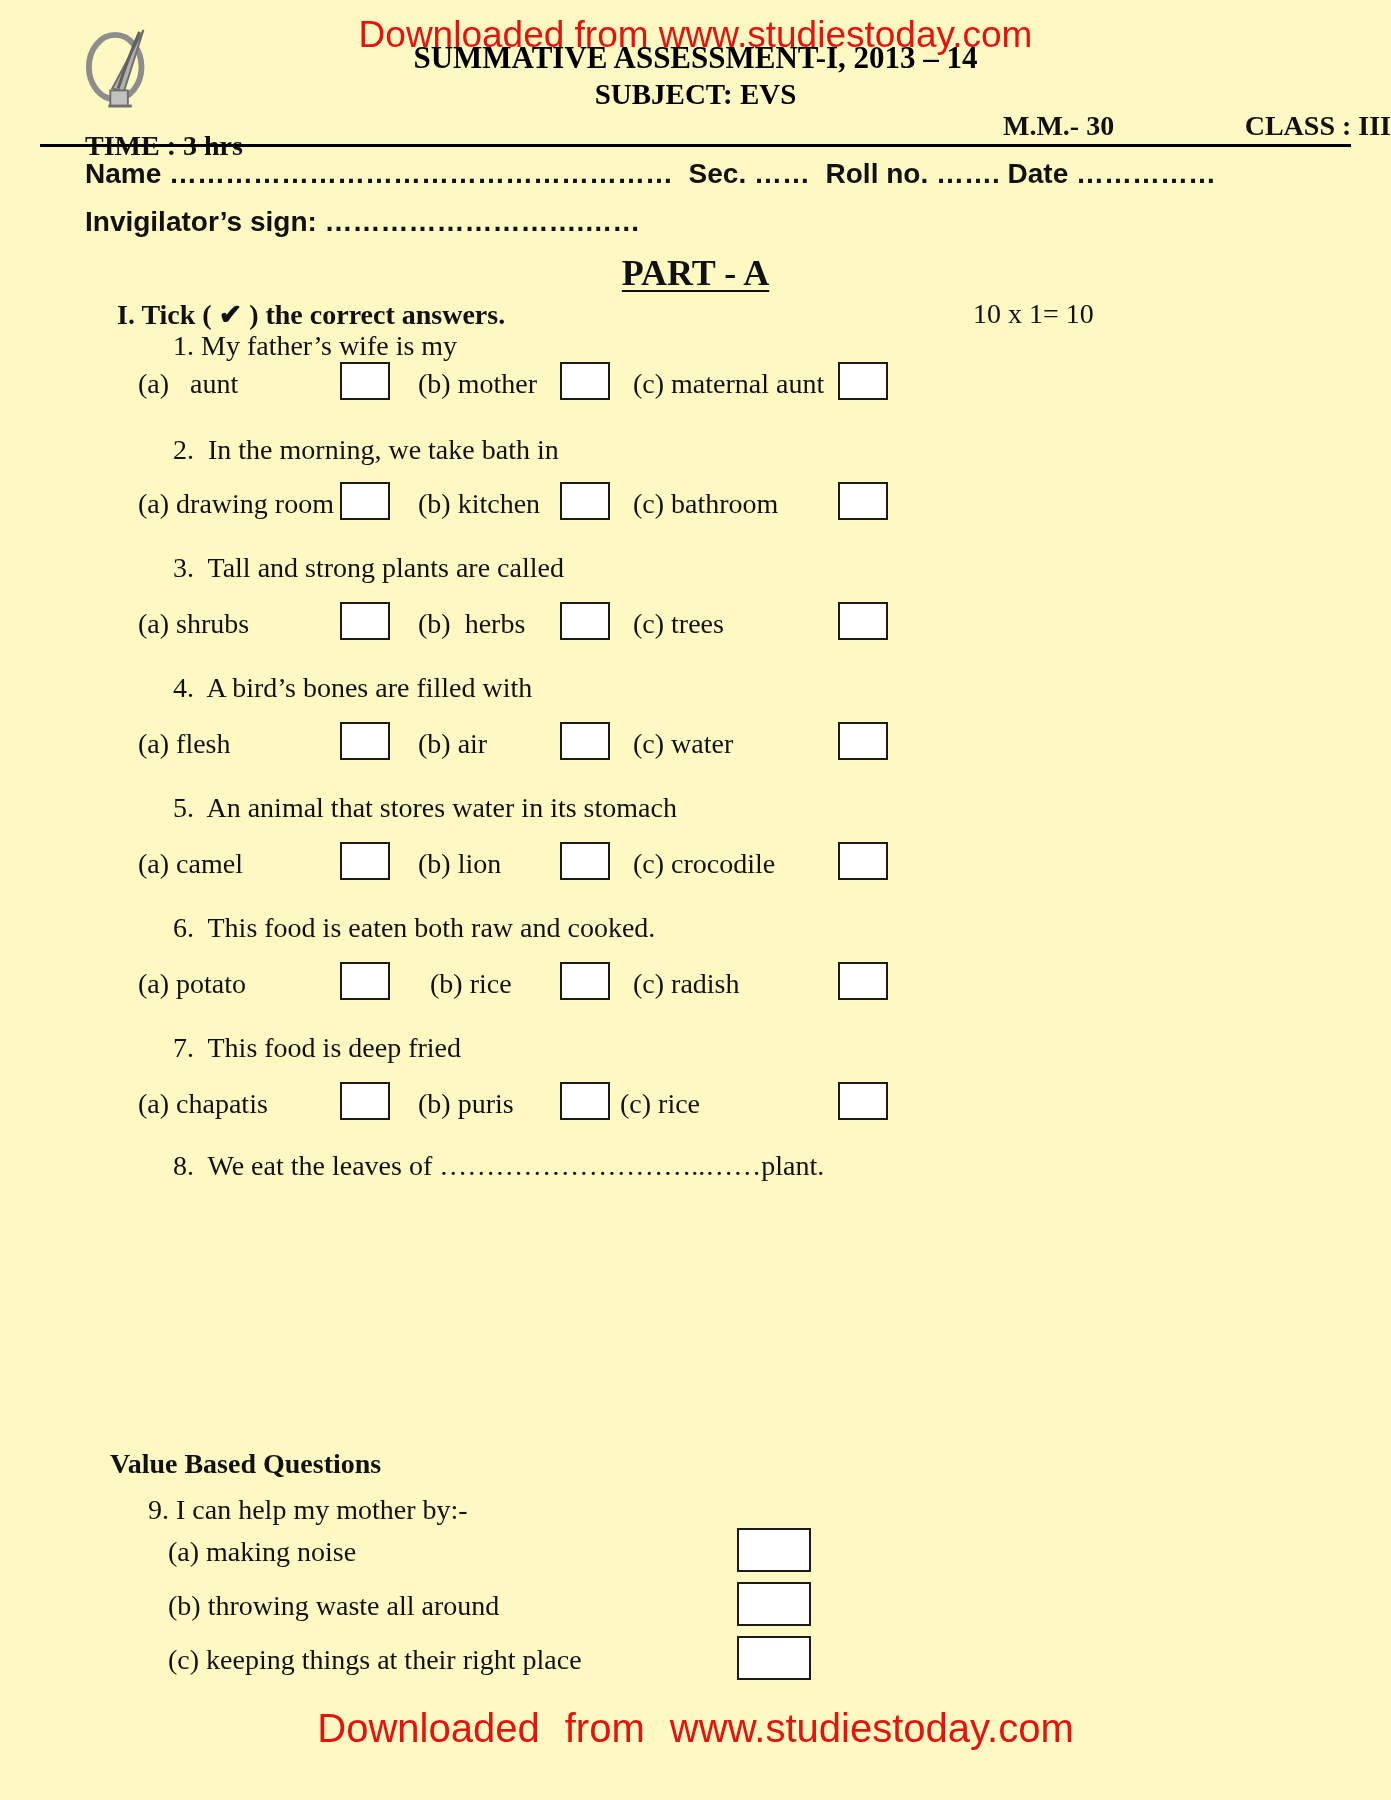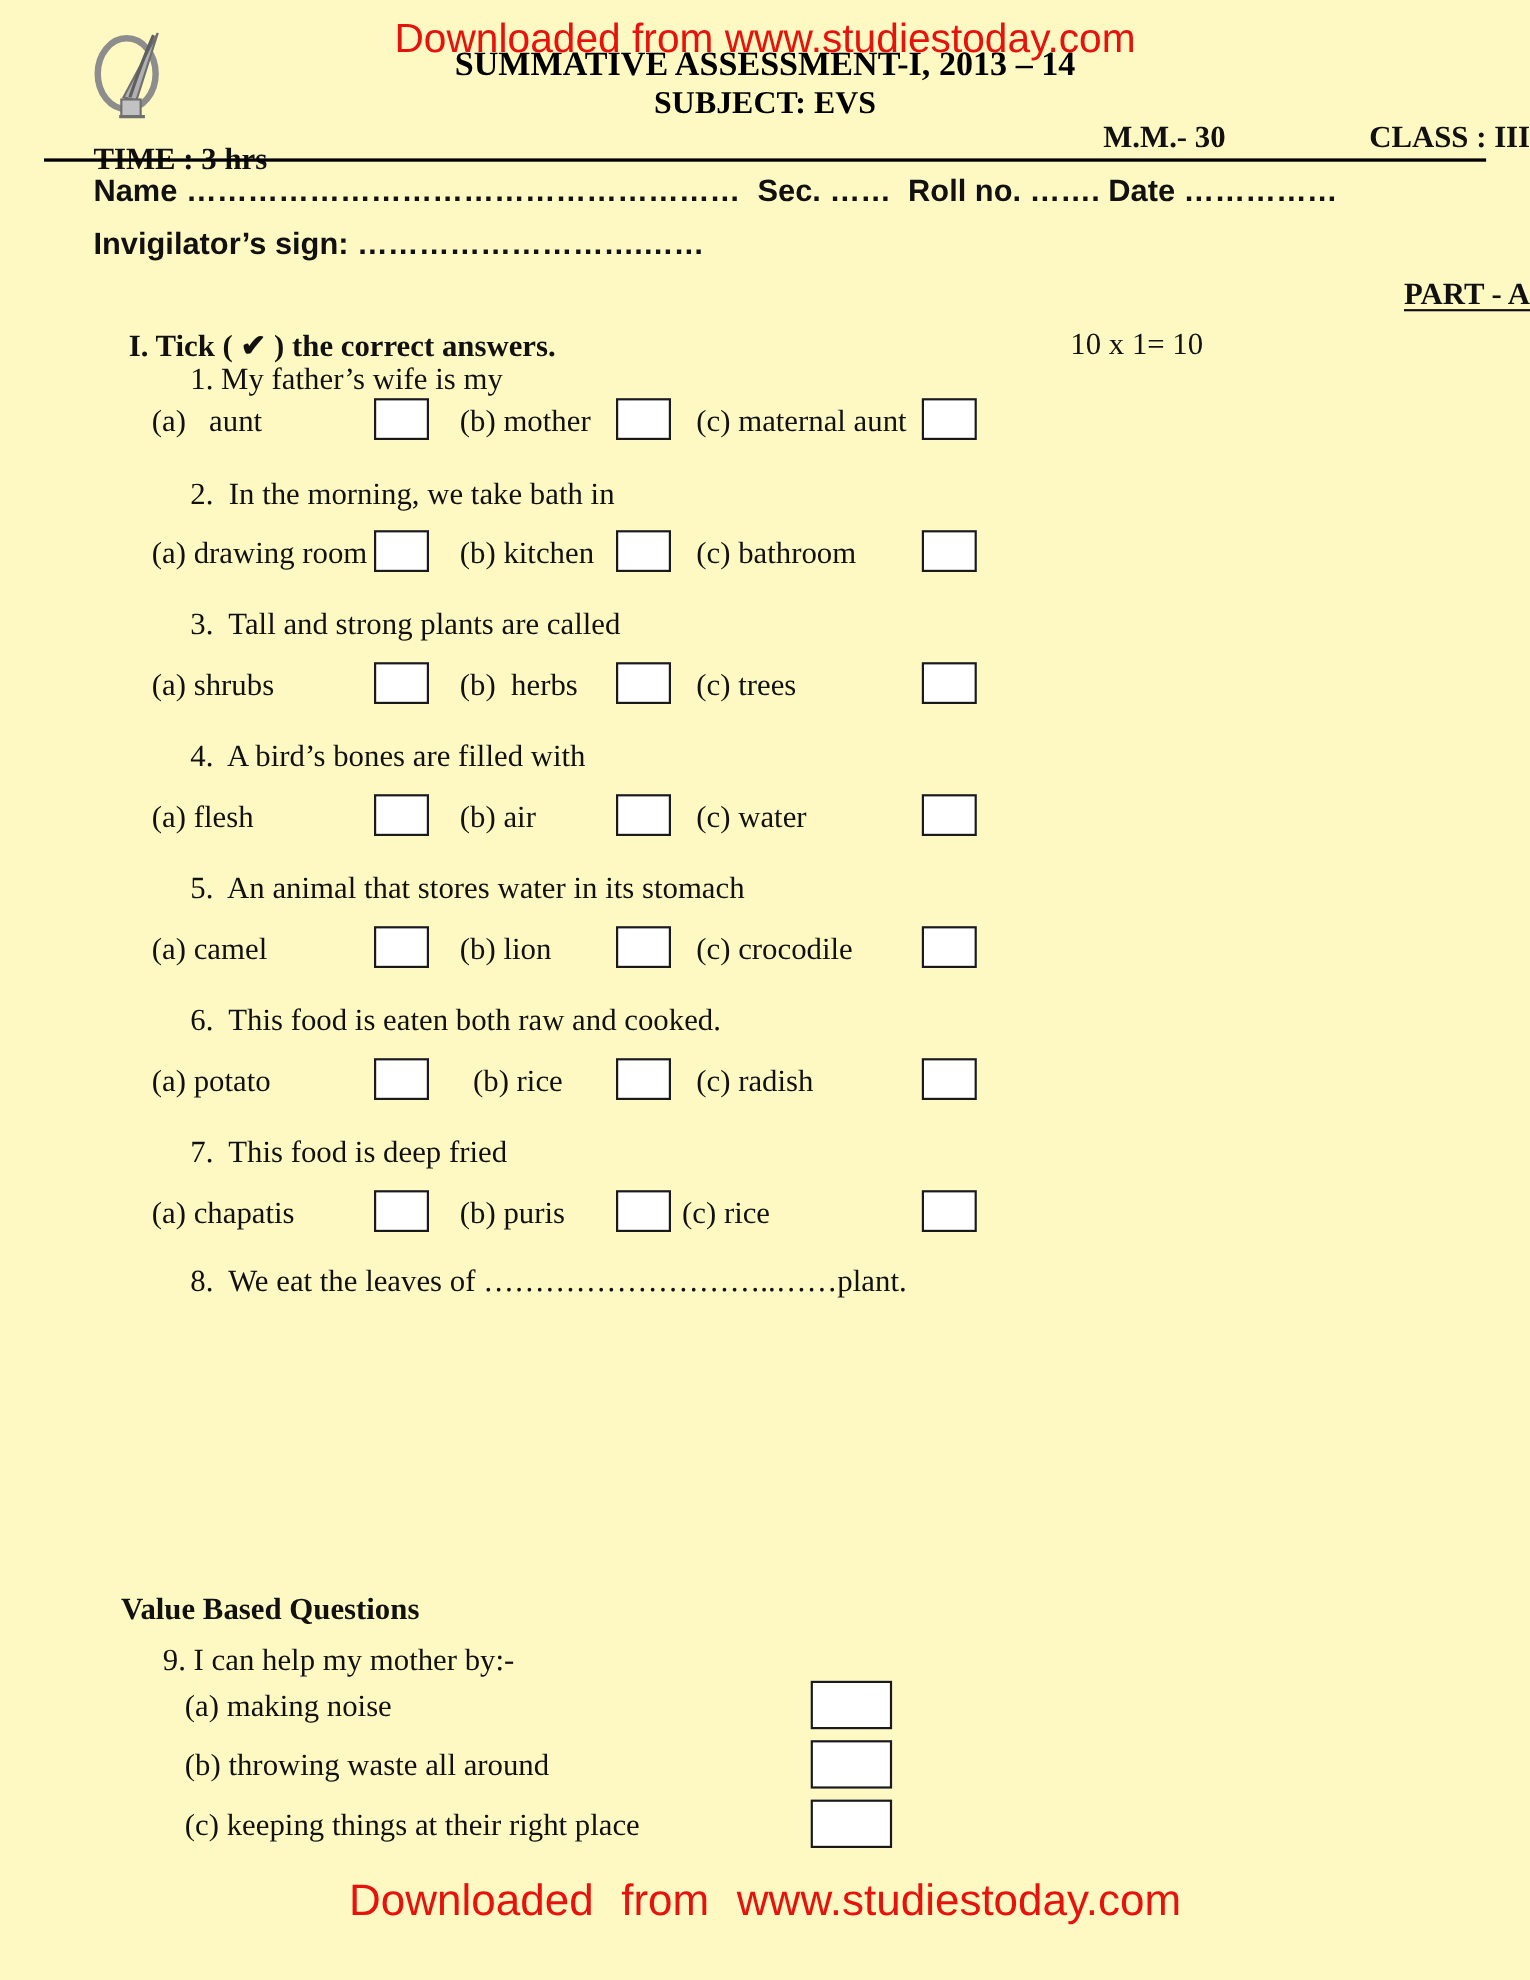--- a/index.html
+++ b/index.html
@@ -26,22 +26,22 @@
   }
   .time{left:85px;top:110px;font-weight:bold;font-size:28px;margin-top:20px;}
   .klass{top:110px;left:0;width:100%;text-align:right;font-weight:bold;font-size:28px;}
   .marks{left:1003px;top:110px;font-weight:bold;font-size:28px;}
   .rule{left:40px;top:144px;width:1311px;height:3px;background:#000;}
 
   .name-row{left:85px;top:158px;font-family:"Liberation Sans", sans-serif;font-weight:bold;font-size:28px;}
   .invig-row{left:85px;top:206px;font-family:"Liberation Sans", sans-serif;font-weight:bold;font-size:28px;}
 
   .part-a{
-    top:252px;left:0;width:100%;text-align:right;
-    font-weight:bold;font-size:28px;
+    top:252px;left:0;width:100%;text-align:center;
+    font-weight:bold;font-size:36px;
     text-decoration:underline;text-underline-offset:5px;text-decoration-thickness:2px;
   }
   .section-title{left:85px;top:298px;font-weight:bold;font-size:28px;margin-left:32px;}
   .section-marks{left:973px;top:298px;font-weight:normal;font-size:28px;}
 
   
   .q-text{left:125px;font-size:28px;margin-left:48px;}
   .opt-row{left:0;width:1391px;height:46px;padding-left:18px;}
   .opt{position:absolute;top:0;font-size:28px;line-height:44px;}
   .cbox{

